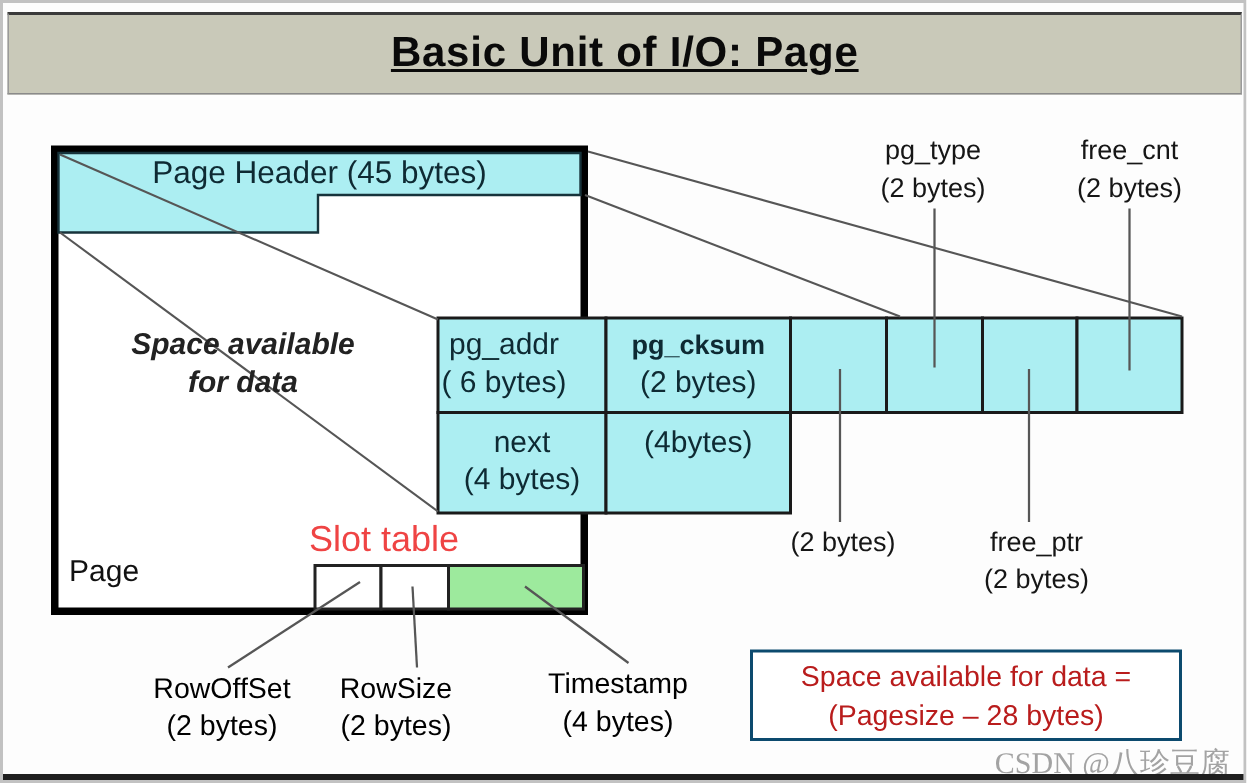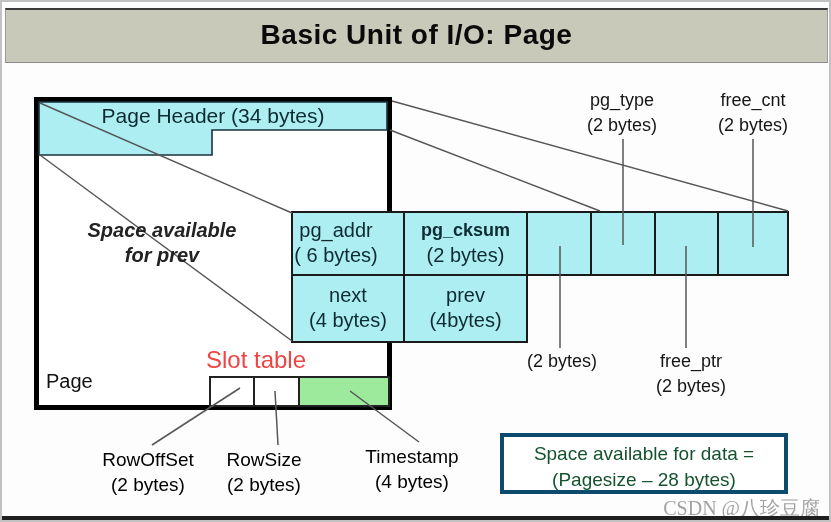--- a/index.html
+++ b/index.html
@@ -20,20 +20,21 @@
     background:#c9c9b9;
     border-top:2px solid #3a3a3a;
     border-bottom:1px solid #8a8a8a;
     border-left:1px solid #9a9a9a;
     border-right:1px solid #9a9a9a;
     text-align:center;
   }
   #title-bar .title{
     line-height:50px;font-size:28px;font-weight:bold;color:#0a0a0a;
     letter-spacing:.5px;
+    text-decoration:underline;
   }
   
   #page-box{
     left:32px;top:95px;width:358px;height:313px;
     box-sizing:border-box;
     border:5px solid #000;
     background:#ffffff;
   }
   #diagram-svg{left:0;top:0;pointer-events:none;}
   
@@ -62,26 +63,26 @@
   #space-available-label{
     left:160px;top:216px;
     font-style:italic;font-size:20px;color:#222;line-height:25px;font-weight:bold;
   }
   #page-label{left:44px;top:368px;font-size:20px;color:#111;}
   #slot-table-label{left:254px;top:347px;font-size:24px;color:#ef4444;line-height:22px;}
   .bottom-callout{font-size:19px;color:#000000;}
   #note-box{
     left:498px;top:431px;width:288px;height:61px;
     box-sizing:border-box;
-    border:4px solid #0c4a6e;
+    border:2px solid #0c4a6e;
     background:#fff;
     text-align:center;
     font-size:19px;line-height:26px;
     padding-top:4px;
-    color:#14532d;
+    color:#b91c1c;
   }
   #watermark{
     right:9px;top:493px;
     font-size:20px;color:#a3a3a3;white-space:nowrap;font-family:Liberation Serif, serif;
   }
   #bottom-band{left:0;top:514px;width:831px;height:8px;background:#1f1f1f;}
 </style>
 </head>
 <body>
 
@@ -119,44 +120,43 @@
     <line x1="621" y1="137" x2="621" y2="243" stroke="#565656" stroke-width="1.5"></line>
     <line x1="751" y1="137" x2="751" y2="245" stroke="#565656" stroke-width="1.5"></line>
     <line x1="558" y1="244" x2="558" y2="346" stroke="#565656" stroke-width="1.5"></line>
     <line x1="684" y1="244" x2="684" y2="346" stroke="#565656" stroke-width="1.5"></line>
 
     <line x1="238" y1="386" x2="150" y2="443" stroke="#565656" stroke-width="1.5"></line>
     <line x1="273" y1="389" x2="276" y2="443" stroke="#565656" stroke-width="1.5"></line>
     <line x1="348" y1="389" x2="417" y2="440" stroke="#565656" stroke-width="1.5"></line>
   </svg>
 
-  <div id="page-header-label" class="abs">Page Header (34 bytes)</div>
+  <div id="page-header-label" class="abs">Page Header (45 bytes)</div>
 
   <div id="space-available-label" class="callout">
     <div>Space available</div>
-    <div>for prev</div>
+    <div>for data</div>
   </div>
 
   <div id="page-label" class="abs">Page</div>
   <div id="slot-table-label" class="callout">Slot table</div>
 
   <div class="cell-label" style="left:290px;top:216px;width:88px;">
     <div>pg_addr</div>
     <div>( 6 bytes)</div>
   </div>
   <div class="cell-label" style="left:402px;top:216px;width:123px;">
     <div class="mono">pg_cksum</div>
     <div>(2 bytes)</div>
   </div>
   <div class="cell-label" style="left:290px;top:281px;width:112px;">
     <div>next</div>
     <div>(4 bytes)</div>
   </div>
   <div class="cell-label" style="left:402px;top:281px;width:123px;">
-    <div>prev</div>
     <div>(4bytes)</div>
   </div>
 
   <div class="callout" style="left:620px;top:86px;">
     <div>pg_type</div>
     <div>(2 bytes)</div>
   </div>
   <div class="callout" style="left:751px;top:86px;">
     <div>free_cnt</div>
     <div>(2 bytes)</div>

